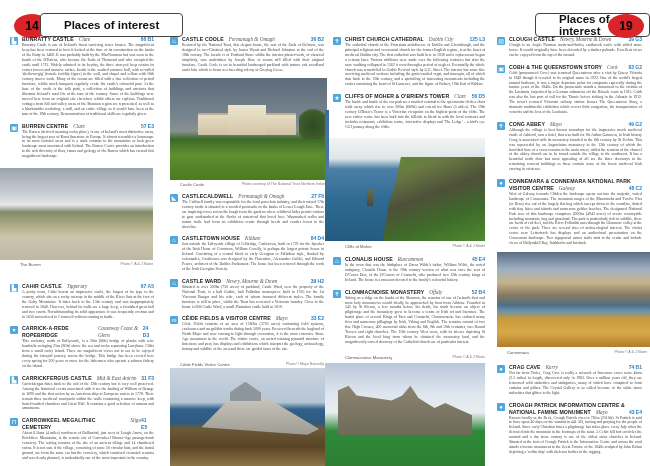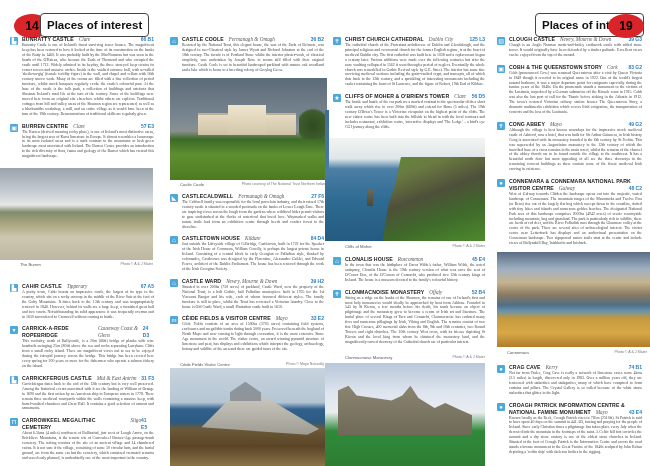--- a/index.html
+++ b/index.html
@@ -7,21 +7,21 @@
   body { font-family: "Liberation Sans", sans-serif; color: #333; position: relative; }
 
   .spread { position: absolute; left: 0; top: 0; width: 650px; height: 466px; }
 
   .page-num {
     position: absolute; top: 14px; width: 36px; height: 24px; border-radius: 50%;
     background: #d9252a; color: #000000; font-family: "Liberation Sans", sans-serif;
     font-size: 12px; font-weight: bold; display: flex; align-items: center; justify-content: center;
   }
   .page-title {
-    position: absolute; top: 13px; height: 24px; padding: 0 6px;
+    position: absolute; top: 13px; height: 24px; padding: 0 23px;
     border: 1px solid #444; border-radius: 4px; font-size: 11.5px; font-weight: bold;
     display: flex; align-items: center; color: #111; background: #fff;
   }
 
   .col { position: absolute; top: 36px; }
   .entry { margin-bottom: 6px; position: relative; padding-left: 12px; }
   .entry-icon {
     position: absolute; left: 0; top: 1px; width: 8px; height: 8px; background: #4fa8dc;
     border-radius: 1px; color: #fff; font-size: 6px; line-height: 8px; text-align: center;
   }

